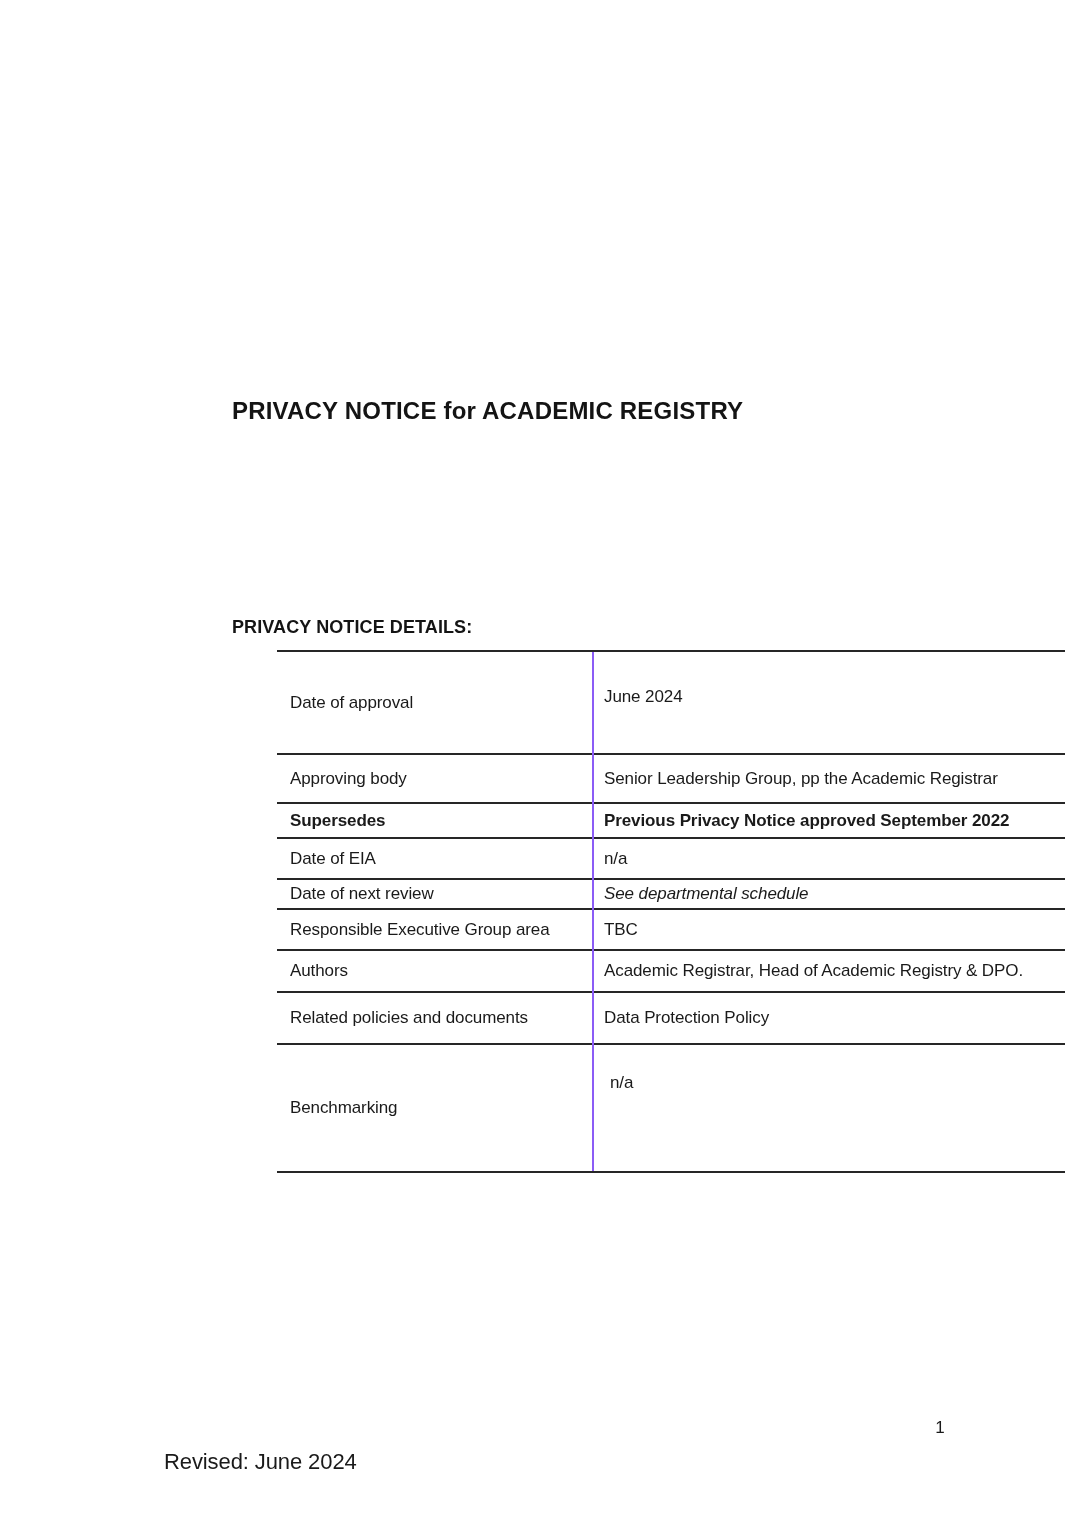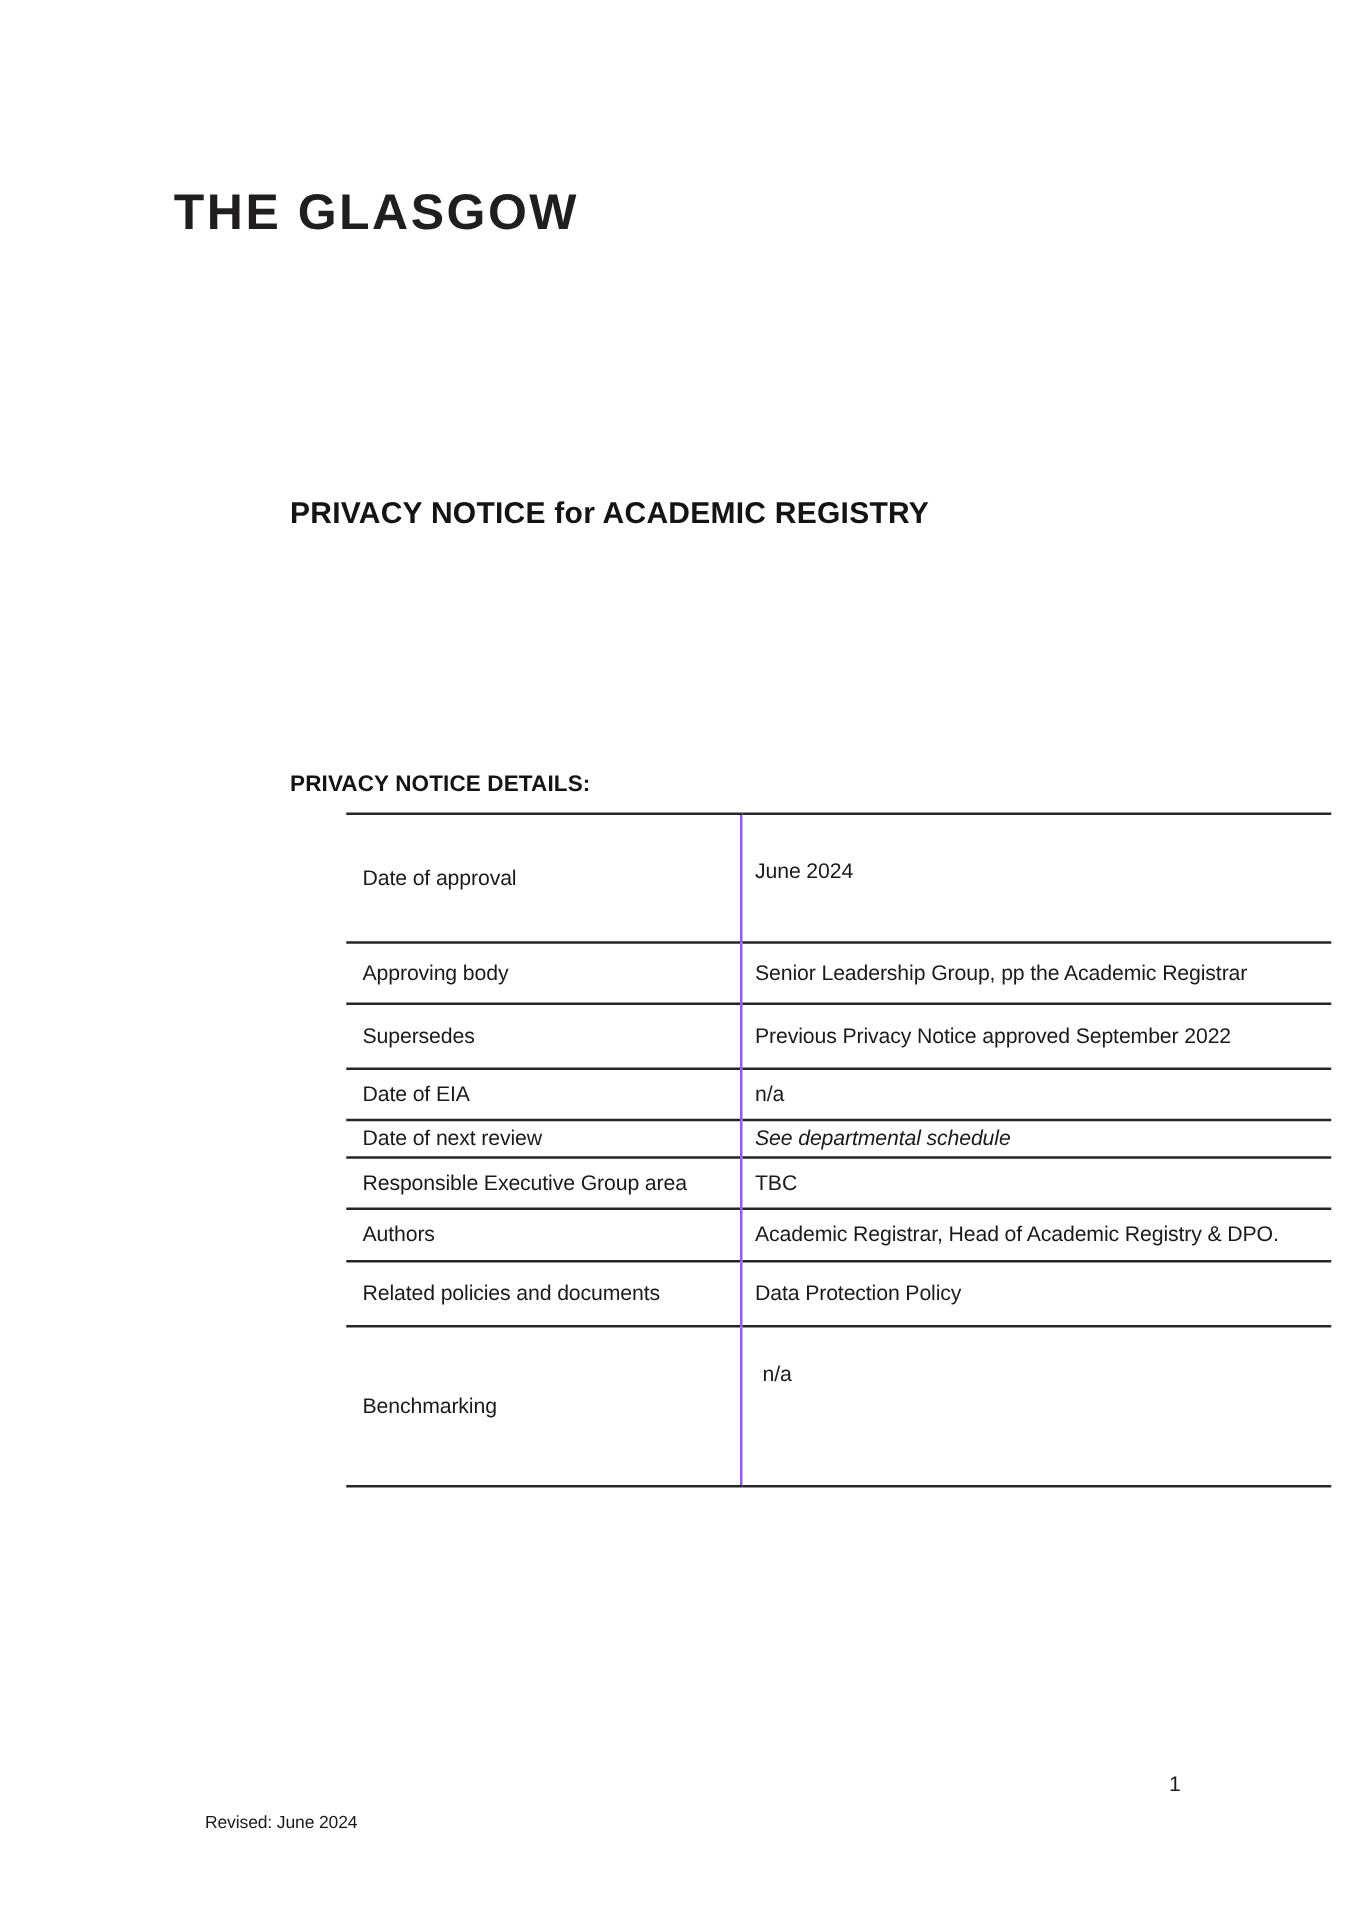--- a/index.html
+++ b/index.html
@@ -86,21 +86,21 @@
     white-space: nowrap;
   }
   .details-table tr:last-child td { border-bottom: 2px solid #262626; }
   .details-table td.value {
     border-left: 2px solid #8b5cf6;
     padding-left: 10px;
   }
   
   .details-table tr:nth-child(1) { height: 103px; }
   .details-table tr:nth-child(2) { height: 49px; }
-  .details-table tr:nth-child(3) { height: 52px; }
+  .details-table tr:nth-child(3) { height: 35px; font-weight: bold; }
   .details-table tr:nth-child(4) { height: 41px; }
   .details-table tr:nth-child(5) { height: 30px; }
   .details-table tr:nth-child(6) { height: 41px; }
   .details-table tr:nth-child(7) { height: 42px; }
   .details-table tr:nth-child(8) { height: 52px; }
   .details-table tr:nth-child(9) { height: 128px; }
 
   
   .details-table tr:nth-child(1) td.value { padding-bottom: 12px; }
   .details-table tr:nth-child(9) td.value {
@@ -117,30 +117,29 @@
     top: 1418px;
     width: 28px;
     text-align: center;
     font-size: 17px;
     color: #1a1a1a;
   }
   .revised-date {
     position: absolute;
     left: 164px;
     top: 1449px;
-    font-size: 14px;
+    font-size: 22px;
     color: #1a1a1a;
     letter-spacing: -0.1px;
   }
 </style>
 </head>
 <body>
 
 <div class="logo">
-  <span class="logo-line1">THE GLASGOW</span>
 </div>
 
 <h1 class="doc-title">PRIVACY NOTICE for ACADEMIC REGISTRY</h1>
 
 <h2 class="details-heading">PRIVACY NOTICE DETAILS:</h2>
 
 <table class="details-table">
   <colgroup>
     <col class="c-label">
     <col class="c-value">

